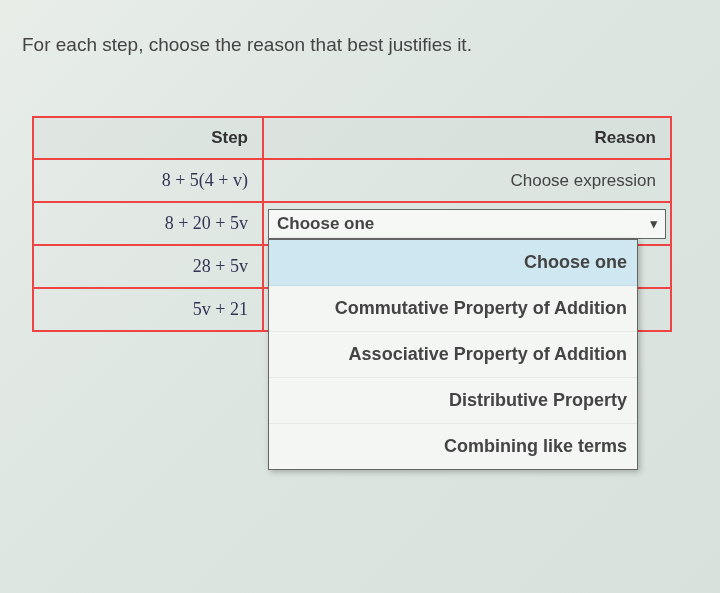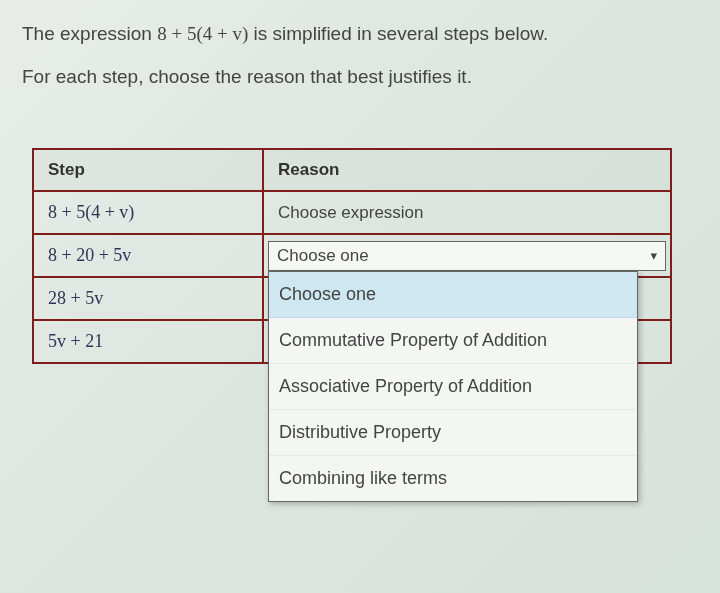--- a/index.html
+++ b/index.html
@@ -30,23 +30,23 @@
     font-size: 19px;
     color: #444;
   }
   table.steps {
     margin-top: 60px;
     margin-left: 10px;
     border-collapse: collapse;
     width: 640px;
   }
   table.steps th, table.steps td {
-    border: 2px solid #7f1d1d;
+    border: 2px solid #ef4444;
     padding: 10px 14px;
-    text-align: left;
+    text-align: right;
     font-weight: normal;
   }
   table.steps th {
     font-weight: bold;
     color: #333;
     font-size: 17px;
     background: rgba(200,210,205,0.2);
   }
   td.stepcol {
     width: 230px;
@@ -56,20 +56,21 @@
   }
   td.reasoncol {
     font-size: 17px;
     color: #444;
     position: relative;
   }
   .selectwrap {
     position: relative;
     display: inline-block;
     width: 100%;
+    font-weight: bold;
   }
   .selectbox {
     border: 1.5px solid #666;
     background: #f6f8f6;
     padding: 4px 8px;
     font-size: 17px;
     color: #444;
     display: flex;
     justify-content: space-between;
     align-items: center;
@@ -96,23 +97,20 @@
   }
   .dropdown .opt:last-child { border-bottom: none; }
   .dropdown .opt.hl {
     background: #cfe7f0;
   }
 </style>
 </head>
 <body>
 
 <div class="content">
-  <div class="intro">
-    <span>The expression </span><span class="expr">8 + 5(4 + v)</span><span> is simplified in several steps below.</span>
-  </div>
   <div class="intro2">For each step, choose the reason that best justifies it.</div>
 
   <table class="steps">
     <tbody>
         <tr>
       <th>Step</th>
       <th>Reason</th>
     </tr>
     <tr>
       <td class="stepcol">8 + 5(4 + v)</td>

